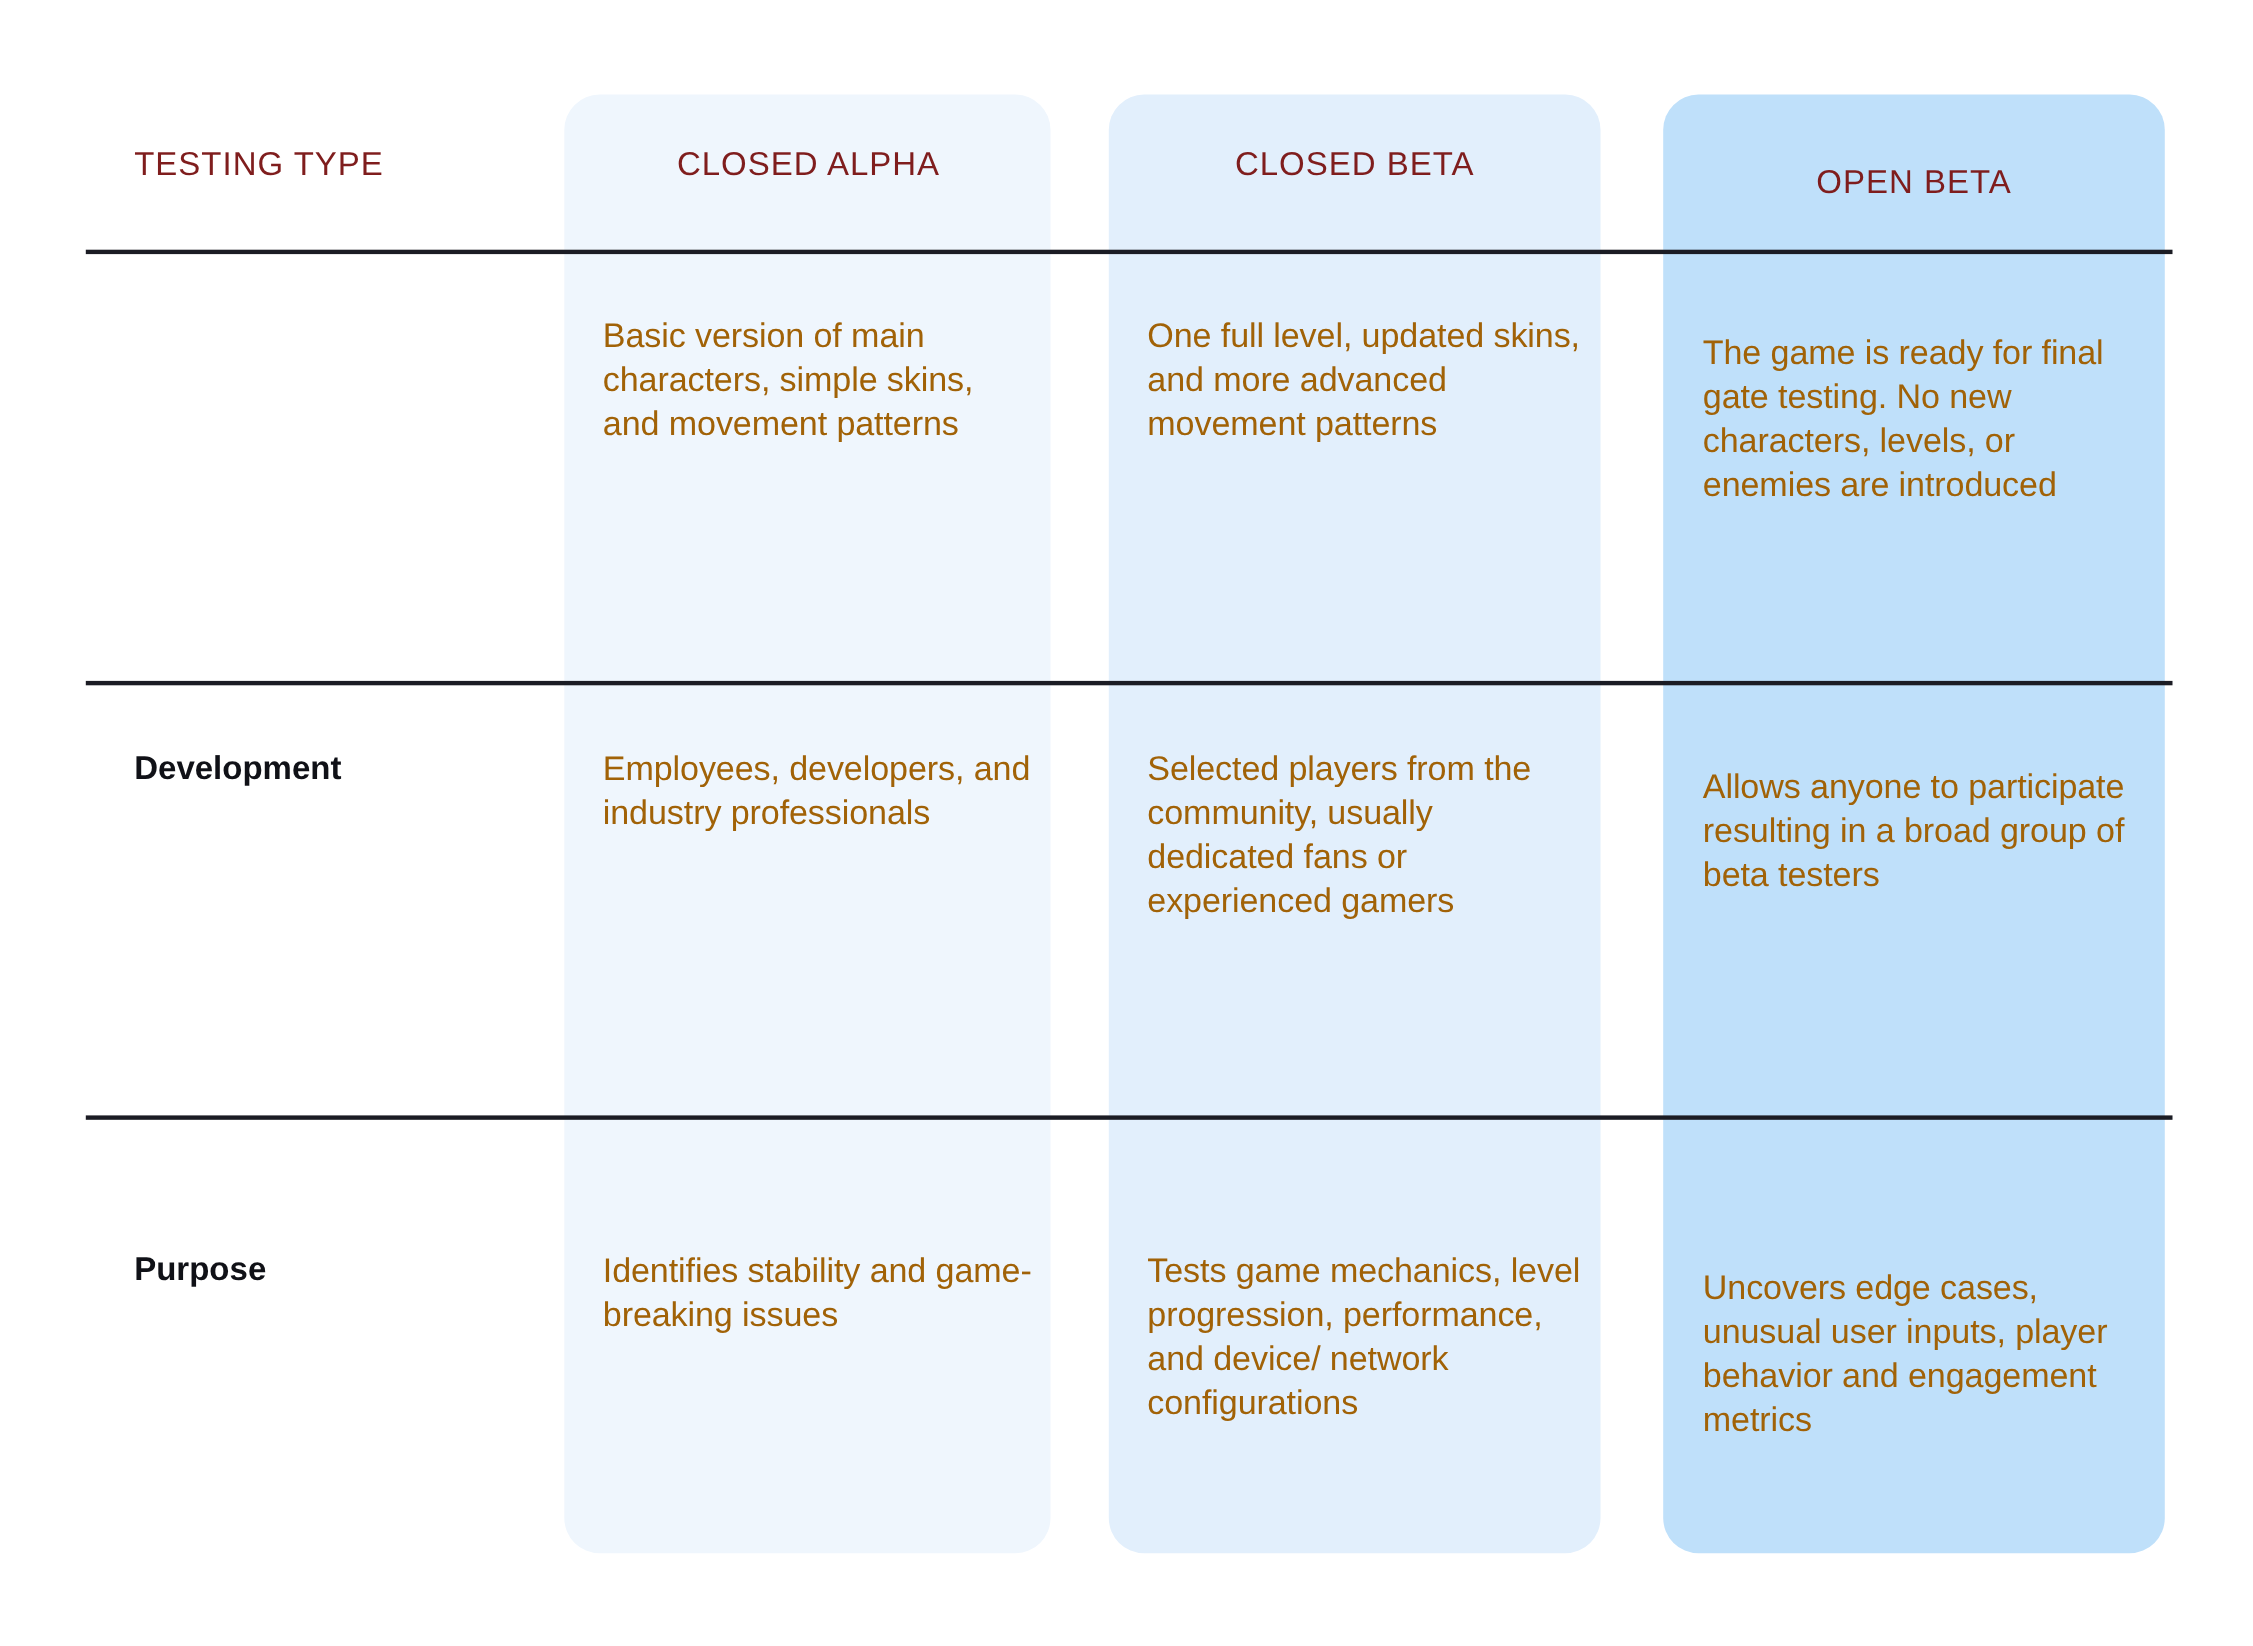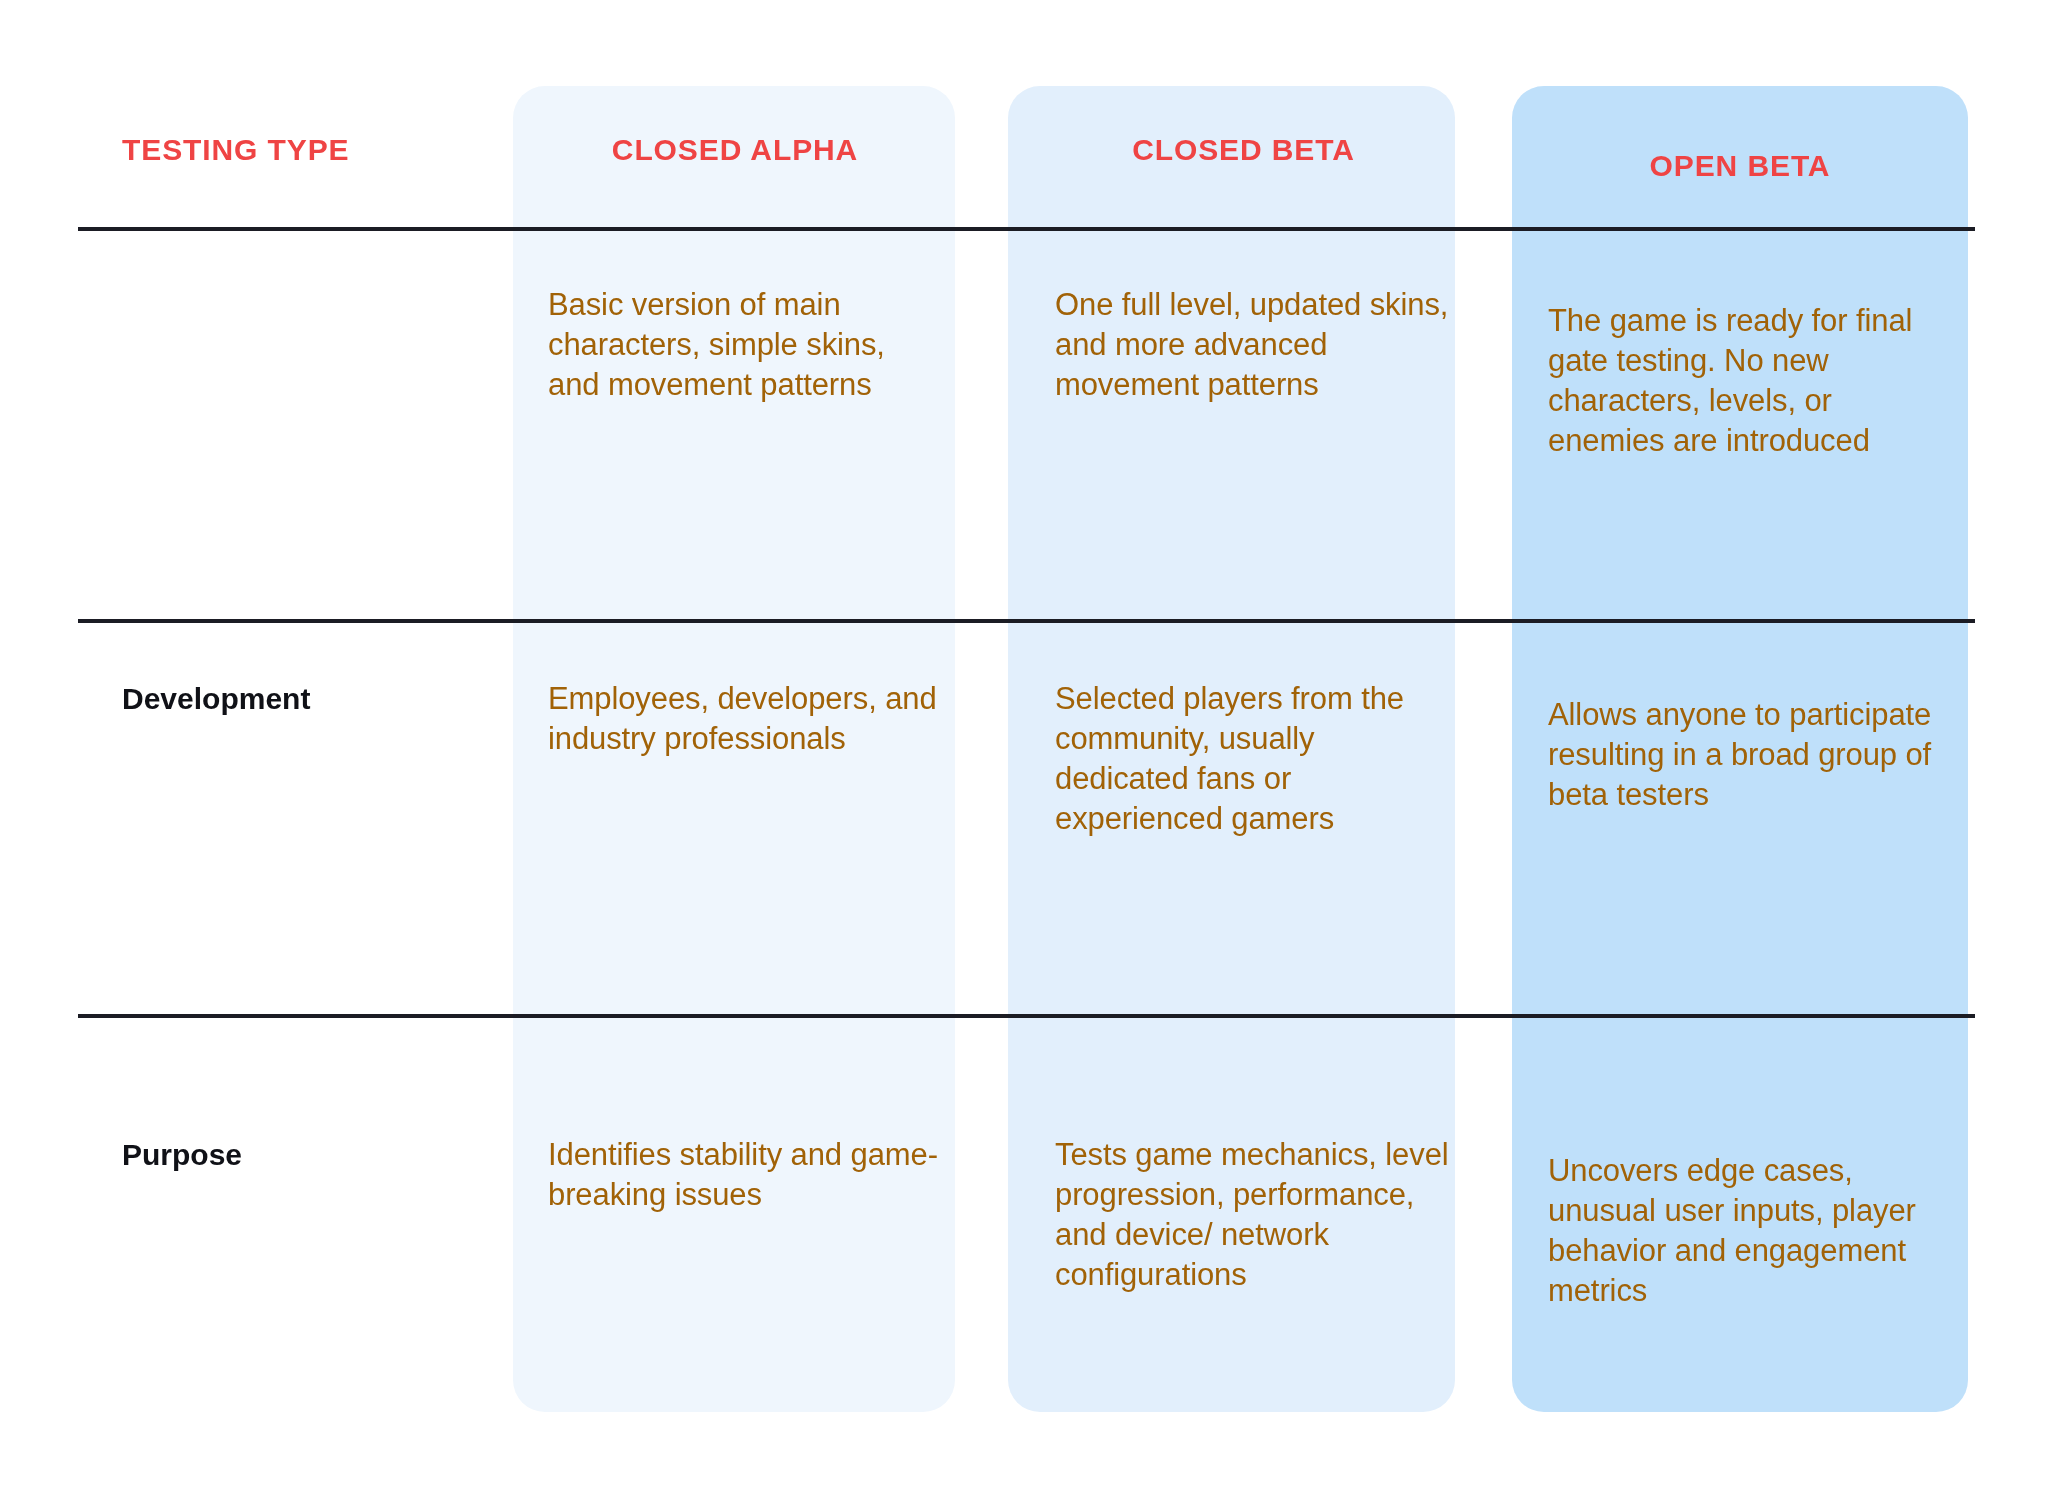--- a/index.html
+++ b/index.html
@@ -54,31 +54,31 @@
   }
 
   .cell {
     position: absolute;
     box-sizing: border-box;
   }
 
   
   .c0 { left: 122px;  width: 370px; }
   .c1 { left: 548px;  width: 390px; }
-  .c2 { left: 1043px; width: 395px; margin-left: 12px; }
+  .c2 { left: 1043px; width: 395px; }
   .c3 { left: 1548px; width: 390px; margin-top: 16px; }
 
   
   .hdr {
     top: 133px;
     font-size: 30px;
-    font-weight: bold;
+    font-weight: normal;
     letter-spacing: 0.9px;
     line-height: 1.1;
-    color: #ef4444;
+    color: #7f1d1d;
   }
   .hdr.c0 { text-align: left; }
   .hdr.c1, .hdr.c2, .hdr.c3 { text-align: center; }
   .hdr.c1 { left: 483px; width: 504px; }
   .hdr.c2 { left: 1008px; width: 447px; }
   .hdr.c3 { left: 1512px; width: 456px; }
 
   
   .row1 { top: 285px; }
   .row2 { top: 679px; }

